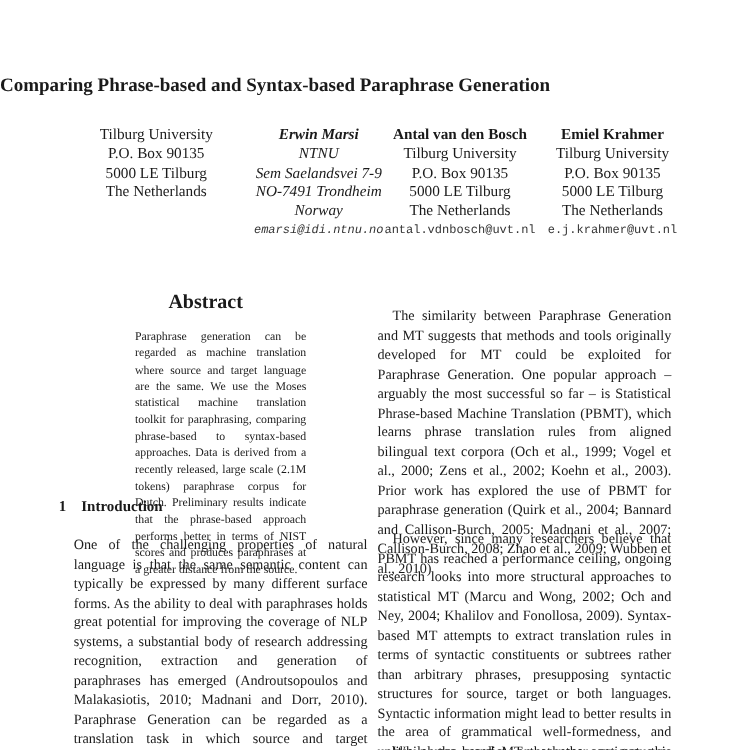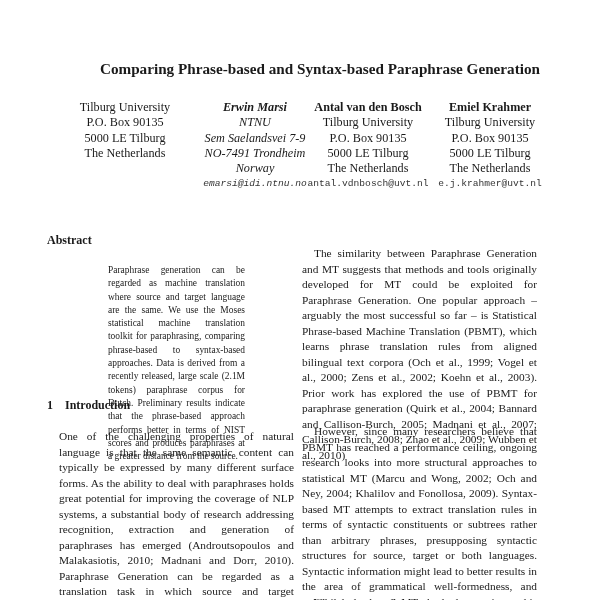--- a/index.html
+++ b/index.html
@@ -1,23 +1,23 @@
 <!DOCTYPE html>
 <html><head>
   <meta charset="utf-8">
   <style>
     html, body { margin: 0; padding: 0; background: #ffffff; }
     body { width: 600px; height: 600px; overflow: hidden; position: relative; font-family: "Liberation Serif", "DejaVu Serif", serif; color: #1a1a1a; }
     .page { position: absolute; left: 0; top: 0; width: 600px; height: 600px; }
-    .title { position: absolute; top: 60px; left: 0; width: 540px; text-align: right; font-weight: bold; font-size: 15.2px; letter-spacing: 0px; }
+    .title { position: absolute; top: 60px; left: 0; width: 540px; text-align: left; font-weight: bold; font-size: 15.2px; letter-spacing: 0px; }
     .authors { position: absolute; top: 100px; left: 0; width: 600px; }
     .author { position: absolute; top: 0; text-align: center; font-size: 12.2px; line-height: 15.3px; }
     .author .name { font-weight: bold; }
     .author .email { font-family: "Liberation Mono", "DejaVu Sans Mono", monospace; font-size: 9.6px; color: #333; line-height: 15px; }
-    .abstract-head { position: absolute; left: 47px; top: 233px; width: 235px; font-weight: bold; font-size: 12px; }
+    .abstract-head { position: absolute; left: 47px; top: 233px; width: 235px; text-align: center; font-weight: bold; font-size: 16px; }
     .abstract-body { position: absolute; left: 96px; top: 252px; width: 137px; font-size: 9.45px; line-height: 13.3px; text-align: justify; }
     .section-head { position: absolute; left: 47px; top: 398px; font-weight: bold; font-size: 12px; }
     .section-head .num { display: inline-block; width: 18px; }
     .intro { position: absolute; left: 47px; top: 417px; width: 235px; font-size: 11.35px; line-height: 15.5px; text-align: justify; }
     .right-para { position: absolute; left: 290px; width: 235px; font-size: 11.35px; line-height: 15.5px; text-align: justify; }
     .indent { text-indent: 12px; }
     p { margin: 12px; }
     .ital { font-style: italic; }
   </style>
 </head>

